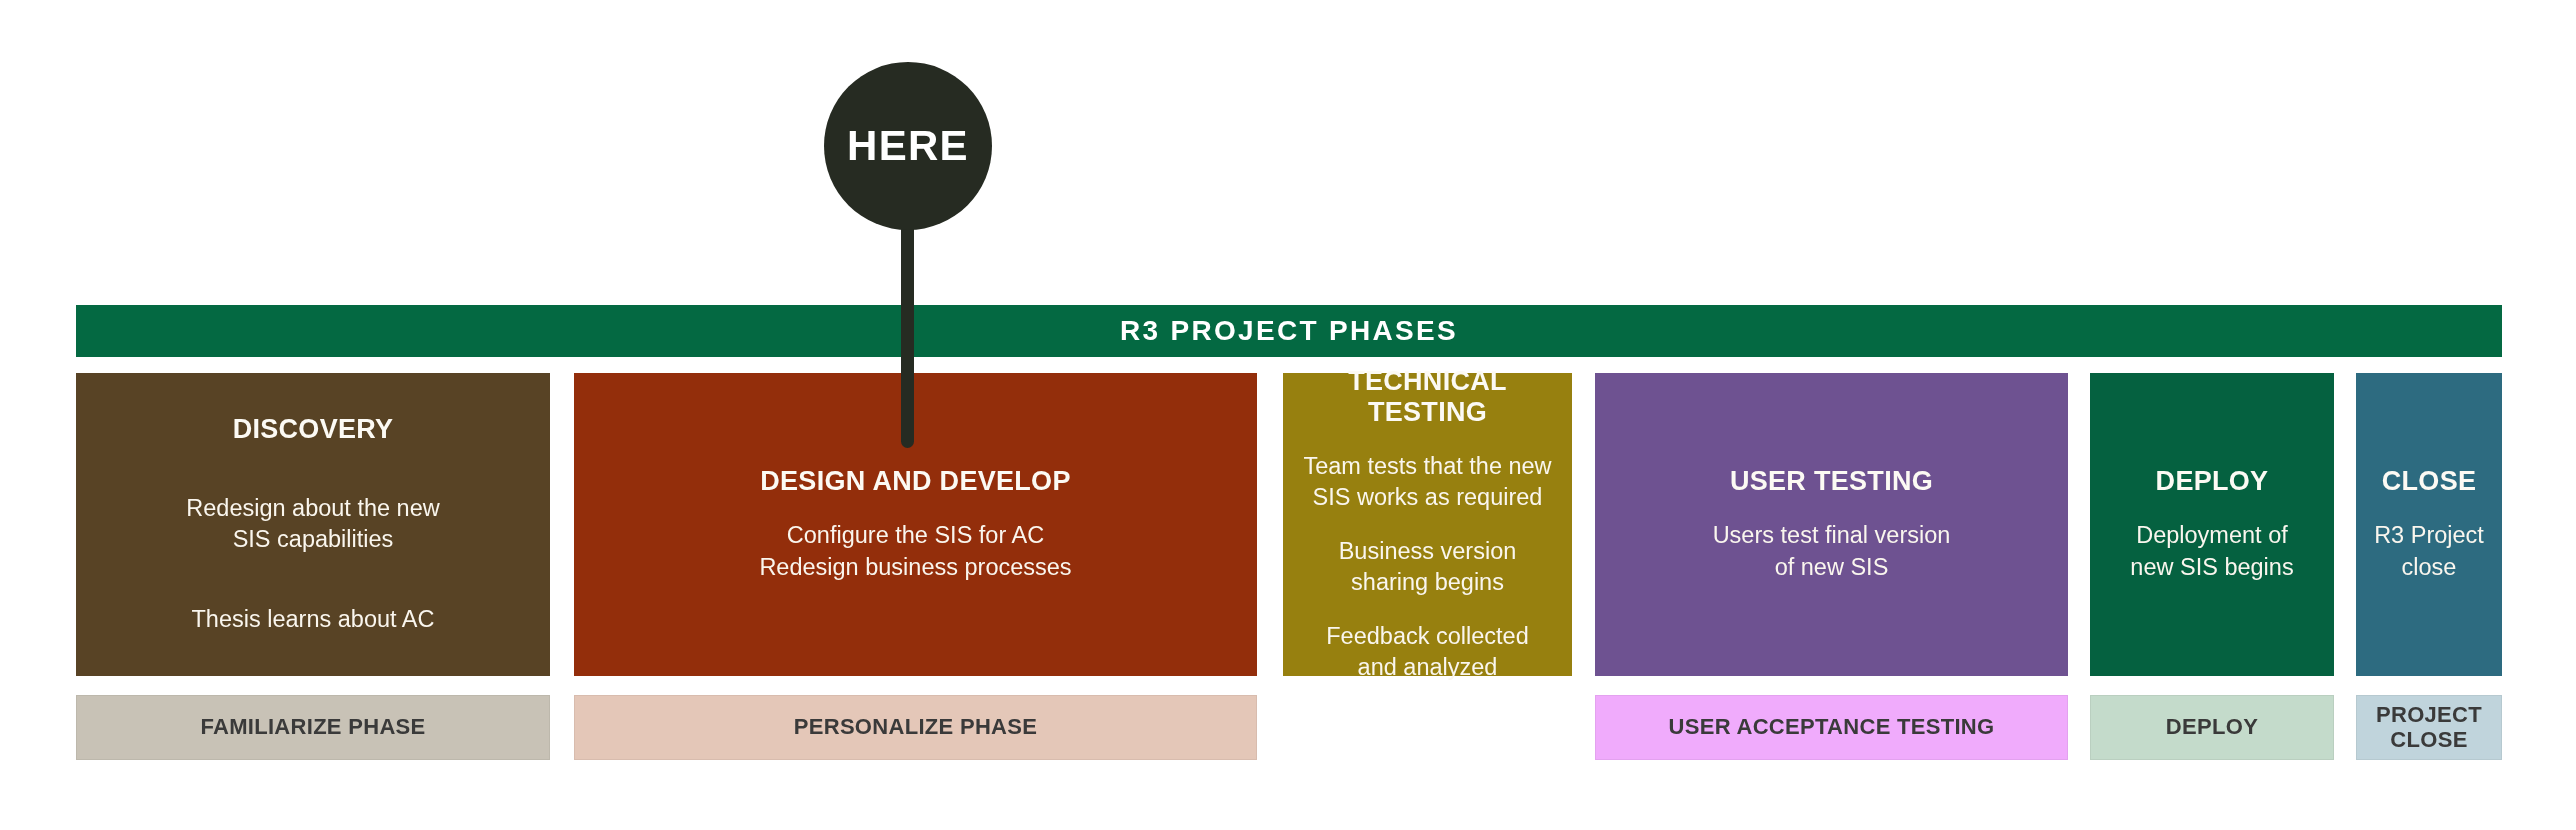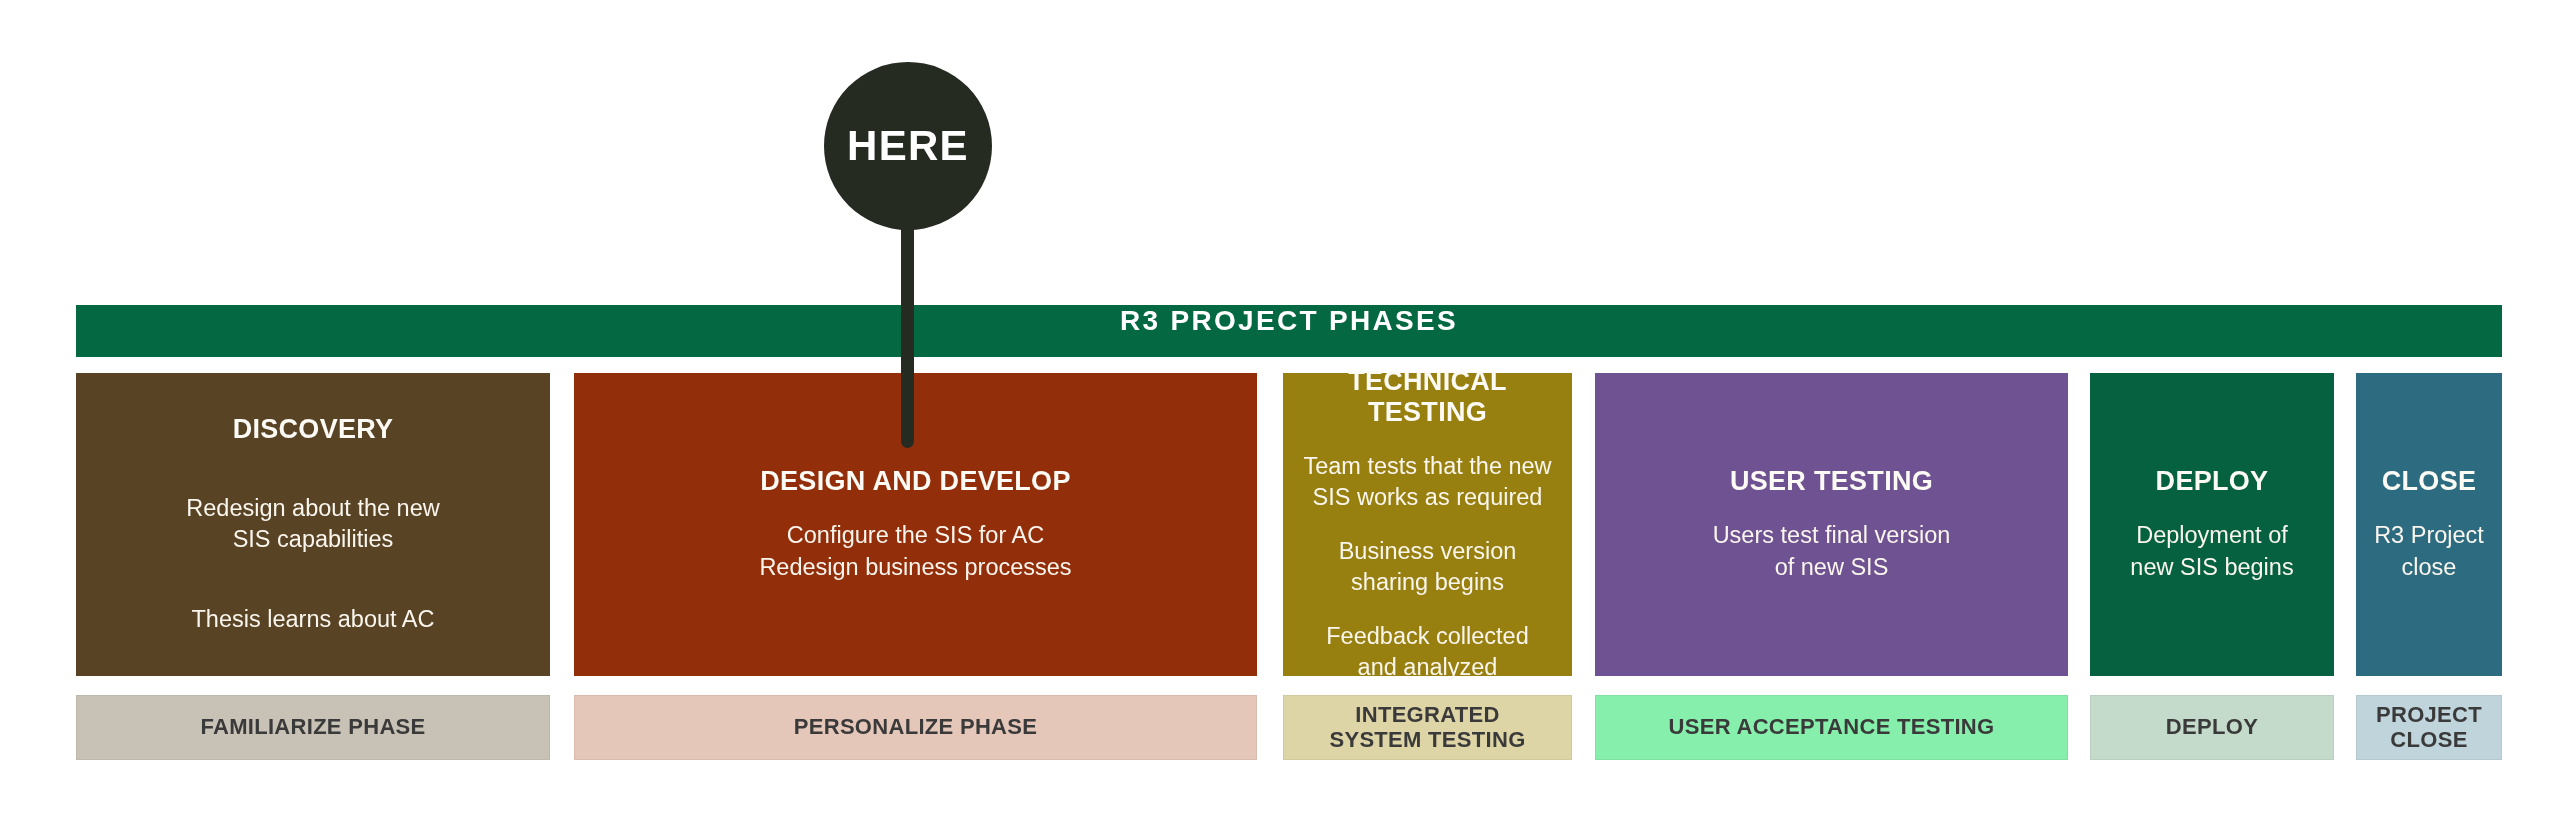--- a/index.html
+++ b/index.html
@@ -33,21 +33,21 @@
     width: 12.7px; height: 247px;
     border-radius: 0 0 6.7px 6.7px;
     z-index: 3;
   }
 
   
   .header-bar {
     position: absolute;
     left: 76px; top: 305px;
     width: 2426px; height: 52px;
-    display: flex; align-items: flex-start; justify-content: center;
+    display: flex; align-items: center; justify-content: center;
     z-index: 1;
   }
   .header-bar .header-title {
     color: #ffffff;
     font-size: 28px;
     font-weight: 700;
     letter-spacing: 2.3px;
   }
 
   
@@ -160,26 +160,22 @@
   </div>
 
   <div class="footer-label col-0" style="background-color: rgb(200, 194, 182);">
     <span class="footer-text" style="color: rgb(58, 58, 58);">FAMILIARIZE PHASE</span>
   </div>
 
   <div class="footer-label col-1" style="background-color: rgb(228, 199, 184);">
     <span class="footer-text" style="color: rgb(58, 58, 58);">PERSONALIZE PHASE</span>
   </div>
 
-  <div class="footer-label col-2" style="background-color: rgb(222, 213, 166);">
-    <span class="footer-text" style="color: rgb(58, 58, 58);">INTEGRATED
-SYSTEM TESTING</span>
-  </div>
 
-  <div class="footer-label col-3" style="background-color: #86efac;">
+  <div class="footer-label col-3" style="background-color: #f0abfc;">
     <span class="footer-text" style="color: rgb(58, 58, 58);">USER ACCEPTANCE TESTING</span>
   </div>
 
   <div class="footer-label col-4" style="background-color: rgb(196, 219, 203);">
     <span class="footer-text" style="color: rgb(58, 58, 58);">DEPLOY</span>
   </div>
 
   <div class="footer-label col-5" style="background-color: rgb(192, 212, 220);">
     <span class="footer-text" style="color: rgb(58, 58, 58);">PROJECT
 CLOSE</span>

